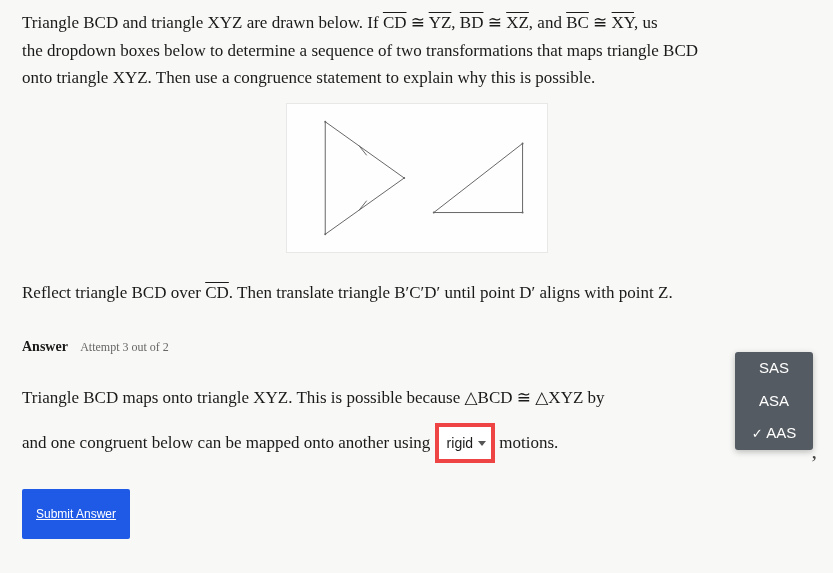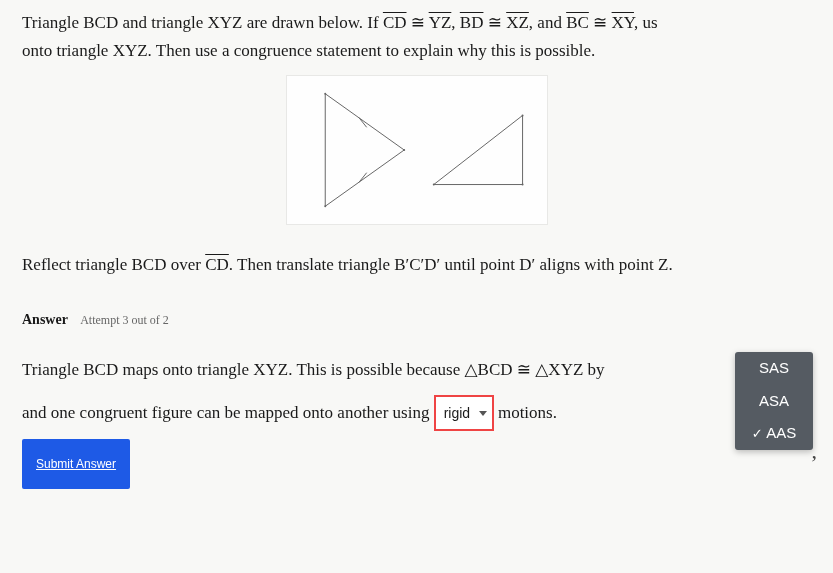--- a/index.html
+++ b/index.html
@@ -31,21 +31,21 @@
     .instruction { margin: 27px 0 28px 0; }
     .answer-header {
       font-family: Georgia, serif;
       margin-bottom: 22px;
     }
     .answer-label { font-weight: bold; font-size: 14px; }
     .attempt { font-size: 12px; color: #666; margin-left: 8px; }
     .statement { margin-bottom: 8px; line-height: 2.0; }
     .dropdown {
       display: inline-block;
-      border: 2px solid #ef4444;
+      border: 4px solid #ef4444;
       background: #fff;
       padding: 2px 18px 2px 8px;
       font-size: 14px;
       position: relative;
       min-width: 60px;
       vertical-align: baseline;
       font-family: Arial, sans-serif;
     }
     .dropdown::after {
       content: "";
@@ -79,39 +79,43 @@
       font-size: 13px;
     }
     .submit-btn {
       display: inline-block;
       background: #1e5ae6;
       color: #fff;
       font-family: Arial, sans-serif;
       font-size: 12px;
       padding: 16px 14px;
       border-radius: 2px;
+      margin-top: 18px;
       text-decoration: underline;
       cursor: pointer;
     }
     .bracket {
       position: absolute;
       right: 16px;
       top: 434px;
       font-size: 22px;
       color: #444;
     }
   </style>
 </head>
 <body>
 
 
 
 <div class="question-text">
   <p>
     <span>Triangle </span><span class="italic">BCD</span><span> and triangle </span><span class="italic">XYZ</span><span> are drawn below. If </span><span class="overline italic">CD</span><span> ≅ </span><span class="overline italic">YZ</span><span>, </span><span class="overline italic">BD</span><span> ≅ </span><span class="overline italic">XZ</span><span>, and </span><span class="overline italic">BC</span><span> ≅ </span><span class="overline italic">XY</span><span>, us</span>
+  </p>
+  <p>
+    <span>the dropdown boxes below to determine a sequence of two transformations that maps triangle </span><span class="italic">BCD</span>
   </p>
   <p>
     <span>onto triangle </span><span class="italic">XYZ</span><span>. Then use a congruence statement to explain why this is possible.</span>
   </p>
 </div>
 
 <div class="figure-wrap">
   <svg class="figure" viewBox="0 0 262 150">
     <polygon points="38,18 38,132 118,75" fill="none" stroke="#666" stroke-width="1"></polygon>
     <line x1="72" y1="42" x2="80" y2="52" stroke="#666" stroke-width="1"></line>
@@ -133,21 +137,21 @@
 <div class="answer-header">
   <span class="answer-label">Answer</span>
   <span class="attempt">Attempt 3 out of 2</span>
 </div>
 
 <div class="statement">
   <span>Triangle </span><span class="italic">BCD</span><span> maps onto triangle </span><span class="italic">XYZ</span><span>. This is possible because △</span><span class="italic">BCD</span><span> ≅ △</span><span class="italic">XYZ</span><span> by</span>
 </div>
 
 <div class="statement">
-  <span>and one congruent figure can be mapped onto another using </span>
+  <span>and one congruent below can be mapped onto another using </span>
   <span class="dropdown">rigid</span>
   <span> motions.</span>
 </div>
 
 <div class="dropdown-menu">
   <div class="opt">SAS</div>
   <div class="opt">ASA</div>
   <div class="opt selected">AAS</div>
 </div>
 

